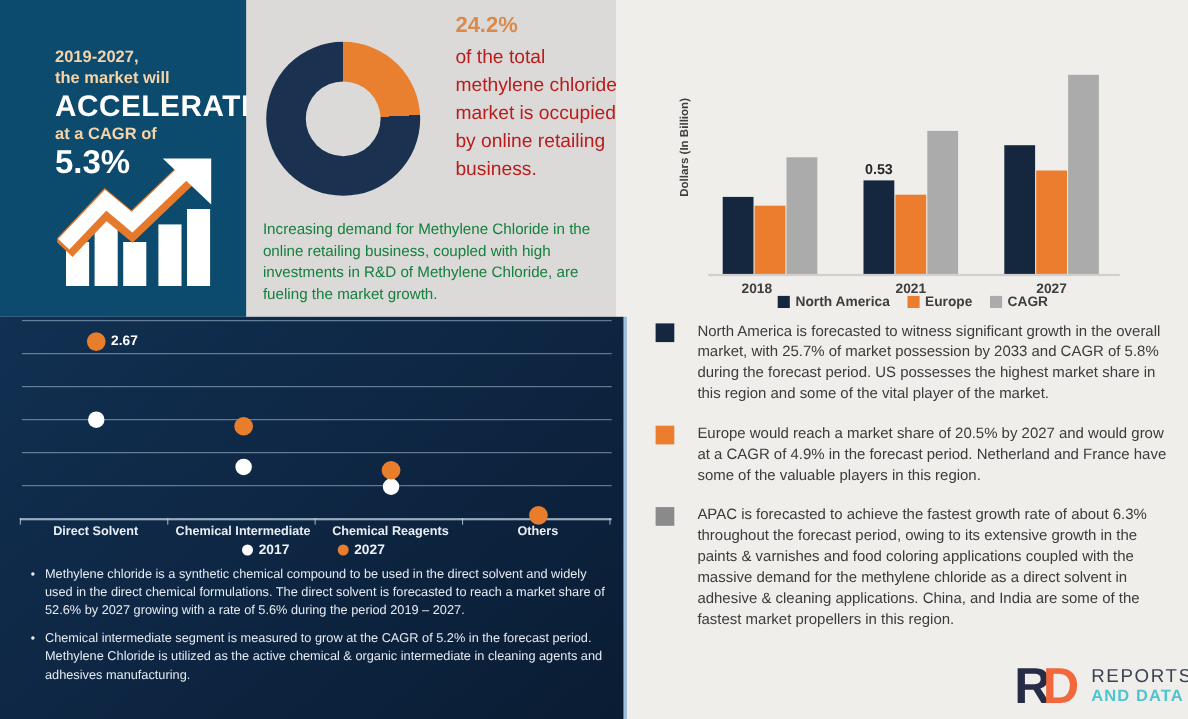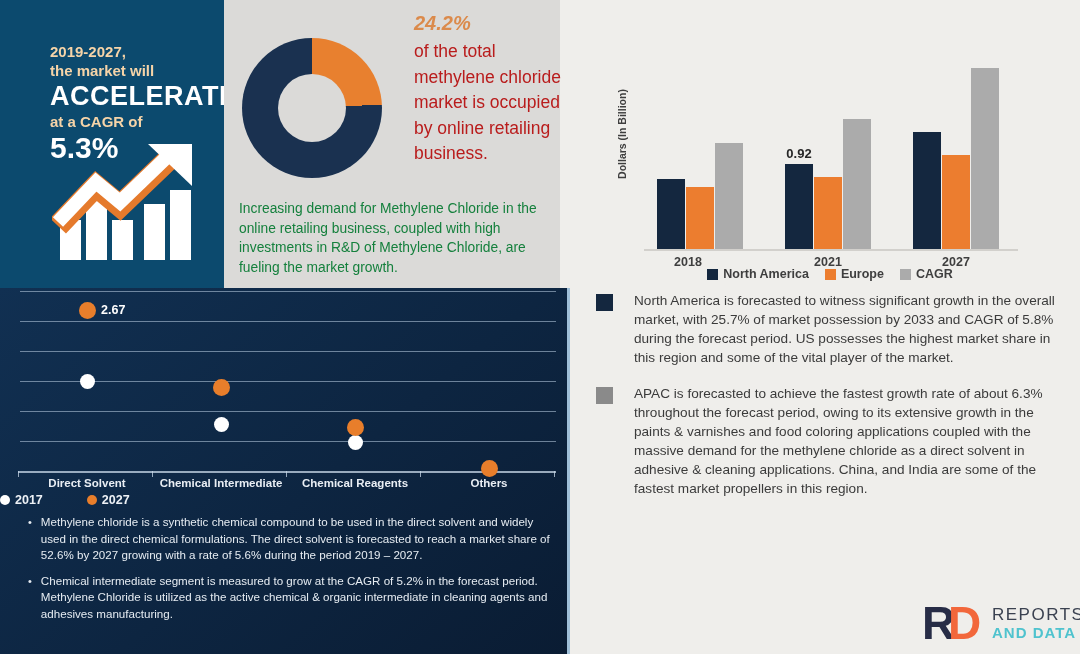--- a/index.html
+++ b/index.html
@@ -11,36 +11,36 @@
   .orange-block .txt { position:absolute; left:50px; top:42px; }
   .ob-sub { font-size:15px; line-height:19px; color:#F6D4A8; font-weight:700; }
   .ob-headline { font-size:27px; line-height:32px; color:#FFFFFF; font-weight:700; letter-spacing:.5px; }
   .ob-big { font-size:30px; line-height:34px; color:#FFFFFF; font-weight:700; }
   .ob-icon { position:absolute; left:52px; top:142px; }
 
   
   .gray-block { position:absolute; left:224px; top:0; width:336px; height:288px; background:#DBDAD8; }
   .donut { position:absolute; left:18px; top:38px; width:140px; height:140px; border-radius:50%; }
   .donut::after { content:""; position:absolute; left:36px; top:36px; width:68px; height:68px; border-radius:50%; background:#DBDAD8; }
-  .gb-pct { position:absolute; left:190px; top:12px; font-size:20px; font-weight:700; color:#DB8A4B;font-style:italic; }
+  .gb-pct { position:absolute; left:190px; top:12px; font-size:20px; font-weight:700; color:#DB8A4B; }
   .gb-headline { position:absolute; left:190px; top:39px; width:160px; font-size:17.5px; line-height:25.5px; color:#b91c1c; }
   .gb-body { position:absolute; left:15px; top:199px; width:322px; font-size:13.8px; line-height:19.5px; color:#15803d; }
 
   
   .navy-panel { position:absolute; left:0; top:288px; width:570px; height:366px;
     background:linear-gradient(140deg,#113052 0%,#0D2541 55%,#0A1C33 100%);
     border-right:3px solid #9FBFD8; }
   .grid-line { position:absolute; left:20px; width:536px; height:1px; background:rgba(190,210,230,.55); }
   .axis-line { position:absolute; left:18px; width:538px; top:183px; height:2px; background:rgba(200,216,232,.75); }
   .axis-tick { position:absolute; top:183px; width:1px; height:6px; background:rgba(200,216,232,.75); }
   .dot { position:absolute; border-radius:50%; }
   .dot-label { position:absolute; color:#FFFFFF; font-size:12.5px; font-weight:700; }
   .cat-label { position:absolute; top:189px; width:140px; margin-left:-70px; text-align:center;
     color:#E9EEF4; font-size:11.5px; font-weight:700; }
-  .scatter-legend { position:absolute; left:0; top:205px; width:570px; display:flex; justify-content:flex-start; gap:44px; }
+  .scatter-legend { position:absolute; left:0; top:205px; width:570px; display:flex; justify-content:center; gap:44px; }
   .legend-item { display:flex; align-items:center; gap:5px; color:#EDF1F6; font-size:12.5px; font-weight:700; }
   .legend-dot { width:10px; height:10px; border-radius:50%; }
   .panel-bullets { position:absolute; left:28px; top:226px; width:530px; }
   .p-bullet { display:flex; gap:9px; margin-bottom:9px; color:#E6ECF2; font-size:11.6px; line-height:16.5px; }
   .p-bullet .bdot { font-size:11px; line-height:16.5px; }
 
   
   .bar-chart { position:absolute; left:560px; top:0; width:520px; height:300px; }
   .bar { position:absolute; width:28px; }
   .bar-baseline { position:absolute; left:84px; top:249px; width:374px; height:2px; background:#D2D0CC; }
@@ -167,29 +167,33 @@
     <div class="bar" style="left: 126px; top: 187px; height: 62px; background: rgb(236, 125, 47);"></div>
     <div class="bar" style="left: 155px; top: 143px; height: 106px; background: rgb(171, 171, 171);"></div>
     <div class="bar-cat" style="left: 268px;">2021</div>
     <div class="bar" style="left: 225px; top: 164px; height: 85px; background: rgb(20, 39, 63);"></div>
     <div class="bar" style="left: 254px; top: 177px; height: 72px; background: rgb(236, 125, 47);"></div>
     <div class="bar" style="left: 283px; top: 119px; height: 130px; background: rgb(171, 171, 171);"></div>
     <div class="bar-cat" style="left: 396px;">2027</div>
     <div class="bar" style="left: 353px; top: 132px; height: 117px; background: rgb(20, 39, 63);"></div>
     <div class="bar" style="left: 382px; top: 155px; height: 94px; background: rgb(236, 125, 47);"></div>
     <div class="bar" style="left: 411px; top: 68px; height: 181px; background: rgb(171, 171, 171);"></div>
-    <div class="bar-val-label" style="left: 239px; top: 146px;">0.92</div>
+    <div class="bar-val-label" style="left: 239px; top: 146px;">0.53</div>
   </div>
 
 <div class="region-bullets" id="region-bullets">
     <div class="r-bullet">
       <div class="sq" style="background: rgb(20, 39, 63);"></div>
       <div class="txt">North America is forecasted to witness significant growth in the overall market, with 25.7% of market possession by 2033 and CAGR of 5.8% during the forecast period. US possesses the highest market share in this region and some of the vital player of the market.</div>
     </div>
     <div class="r-bullet">
+      <div class="sq" style="background: rgb(236, 125, 47);"></div>
+      <div class="txt">Europe would reach a market share of 20.5% by 2027 and would grow at a CAGR of 4.9% in the forecast period. Netherland and France have some of the valuable players in this region.</div>
+    </div>
+    <div class="r-bullet">
       <div class="sq" style="background: rgb(138, 138, 138);"></div>
       <div class="txt">APAC is forecasted to achieve the fastest growth rate of about 6.3% throughout the forecast period, owing to its extensive growth in the paints &amp; varnishes and food coloring applications coupled with the massive demand for the methylene chloride as a direct solvent in adhesive &amp; cleaning applications. China, and India are some of the fastest market propellers in this region.</div>
     </div>
   </div>
 
 <div class="logo">
   <div class="logo-mark">
     <span class="logo-r">R</span>
     <span class="logo-d">D</span>
   </div>

